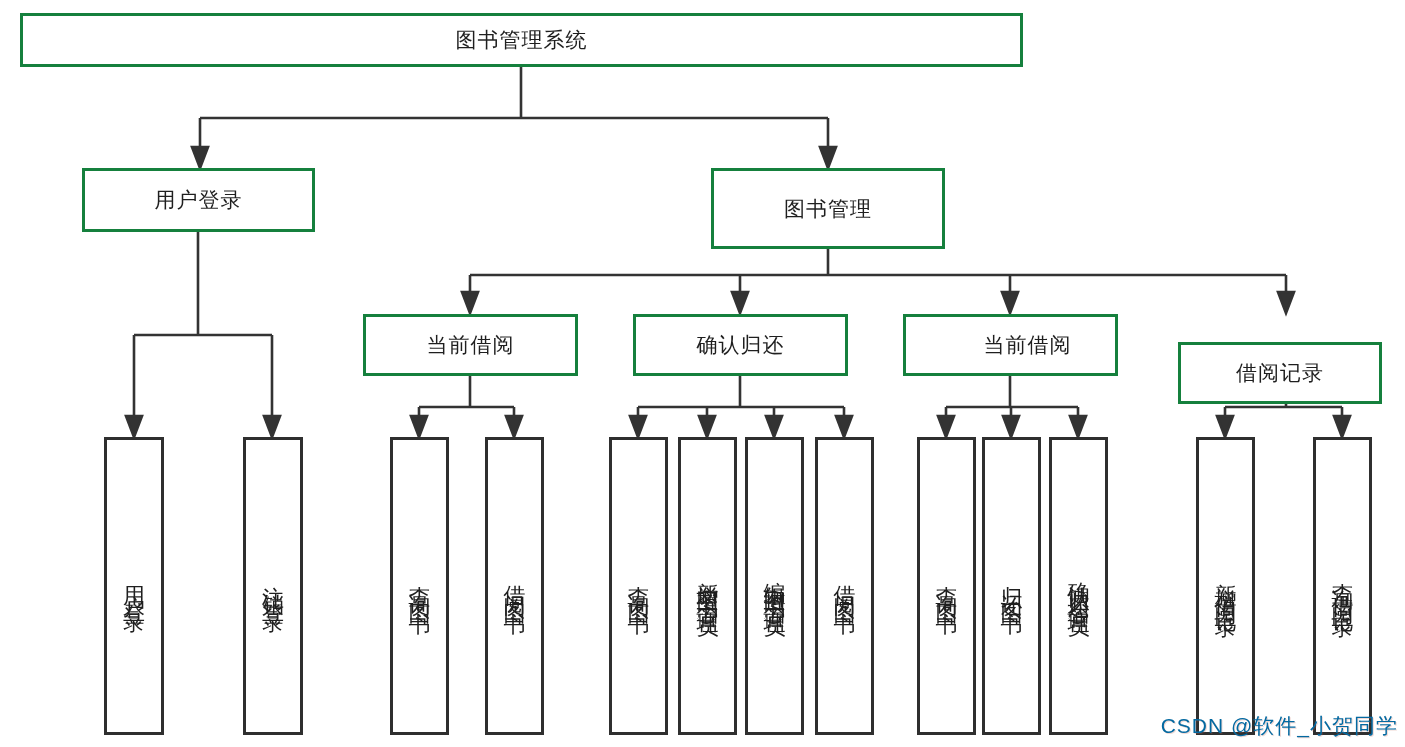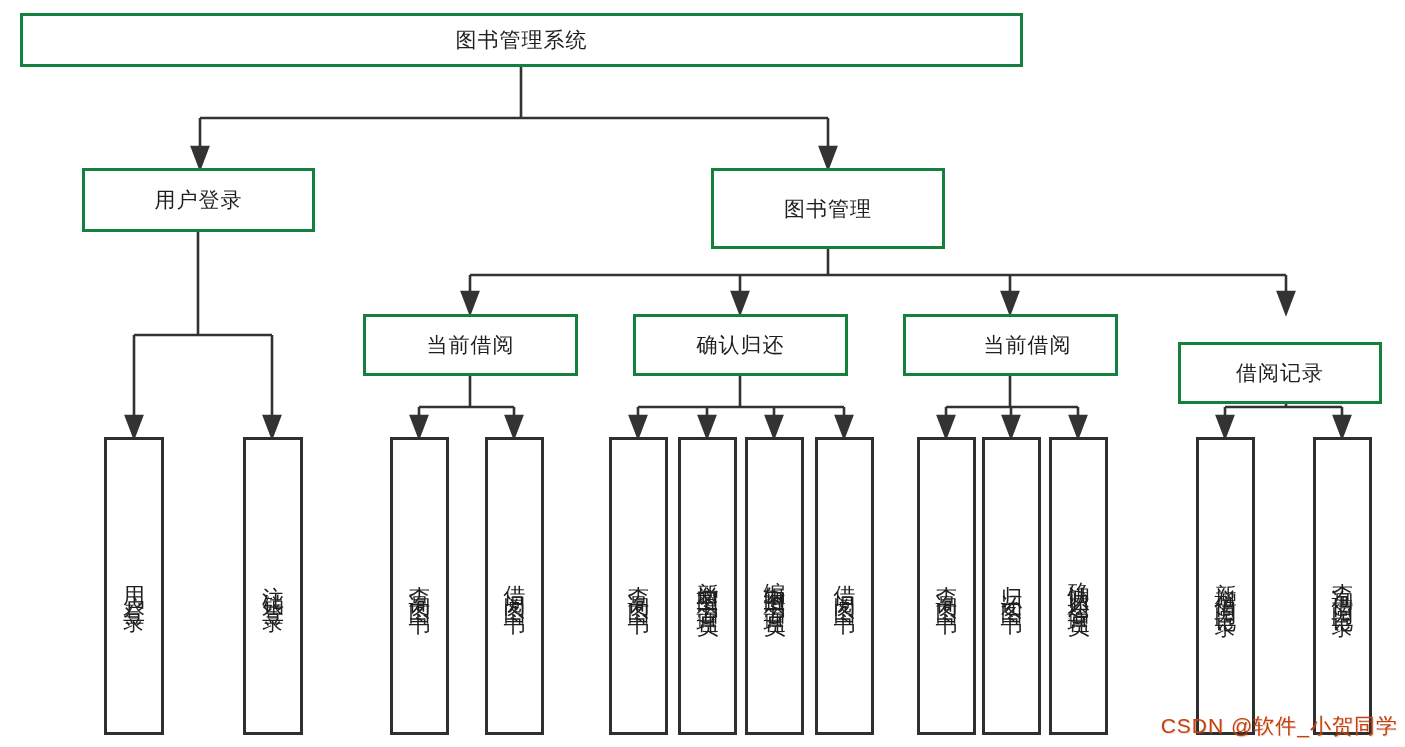--- a/index.html
+++ b/index.html
@@ -33,21 +33,21 @@
     font-size:22px;
     letter-spacing:9px;
     line-height:1;
     z-index:2;
     overflow:hidden;
   }
   .watermark{
     position:absolute;
     right:7px;top:712px;
     font-size:21px;
-    color:#c2410c;
+    color:#0369a1;
     letter-spacing:1px;
     z-index:3;
     text-shadow:1px 1px 0 rgba(195,100,80,0.25);
     white-space:nowrap;
   }
 </style>
 </head>
 <body>
 
 <div id="canvas">

